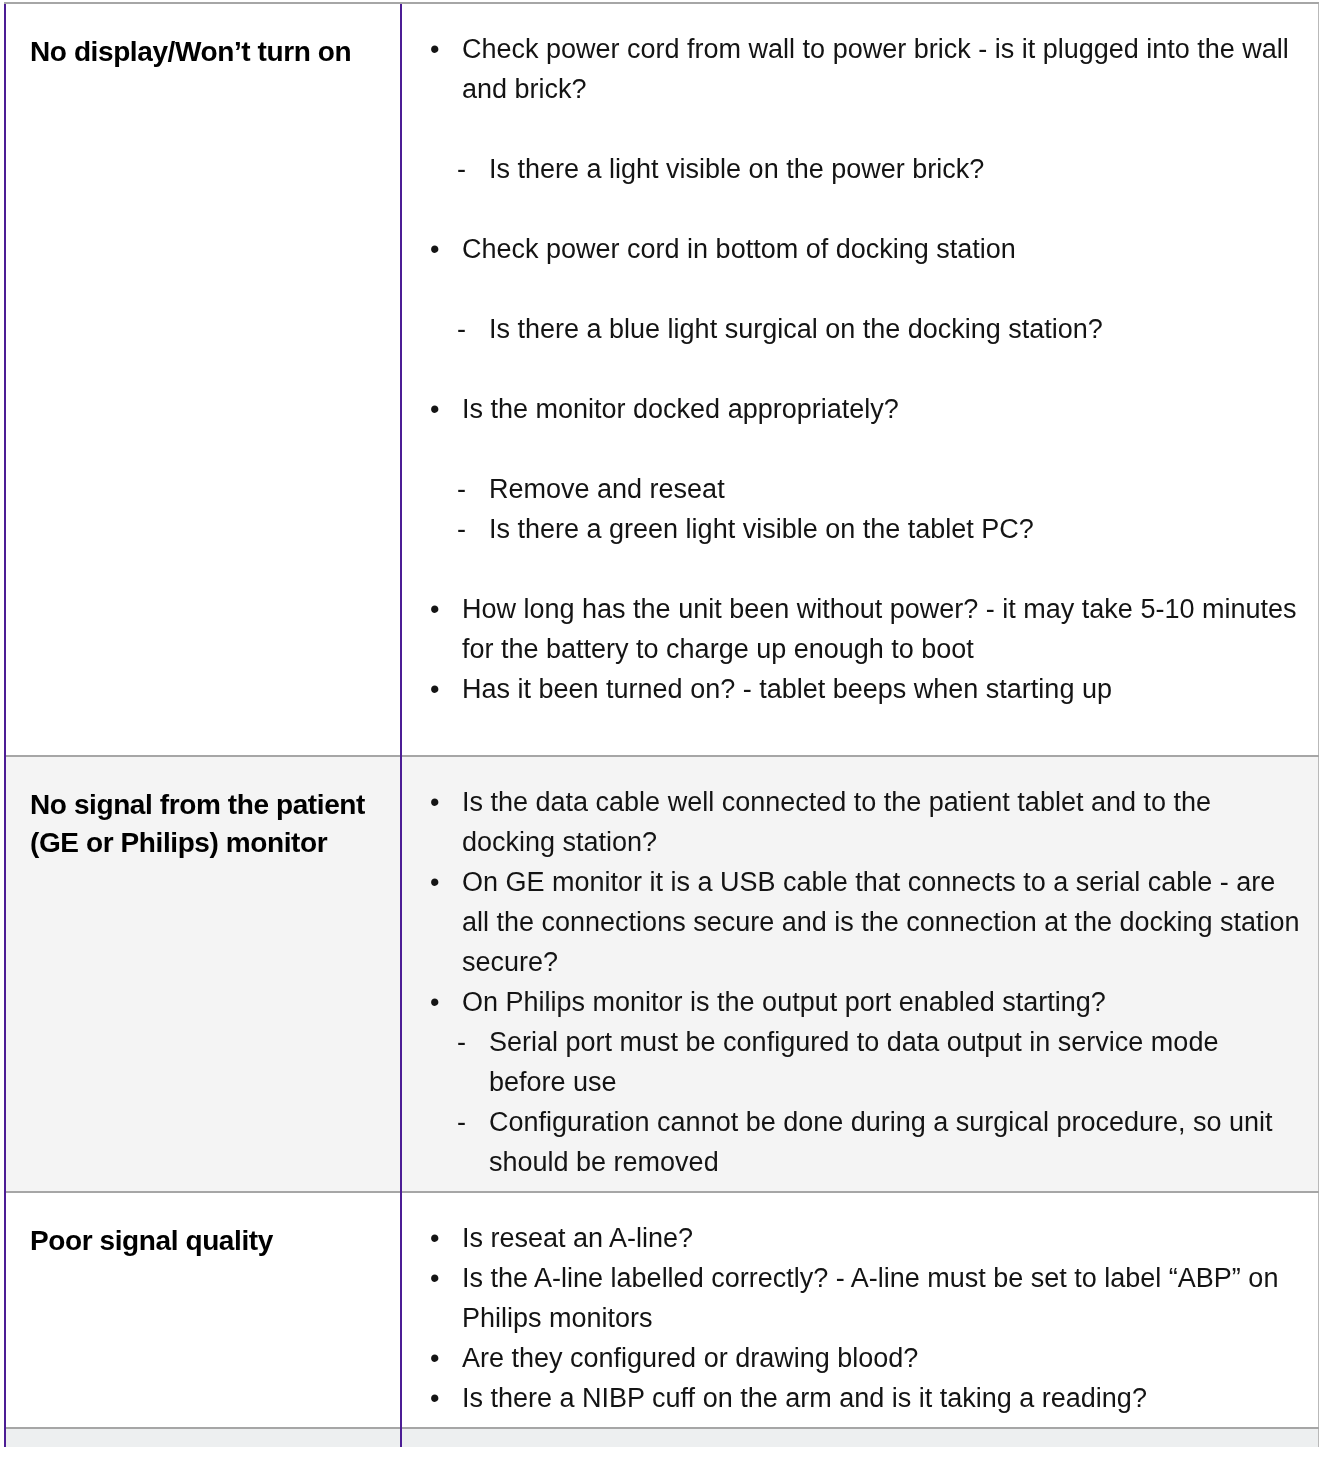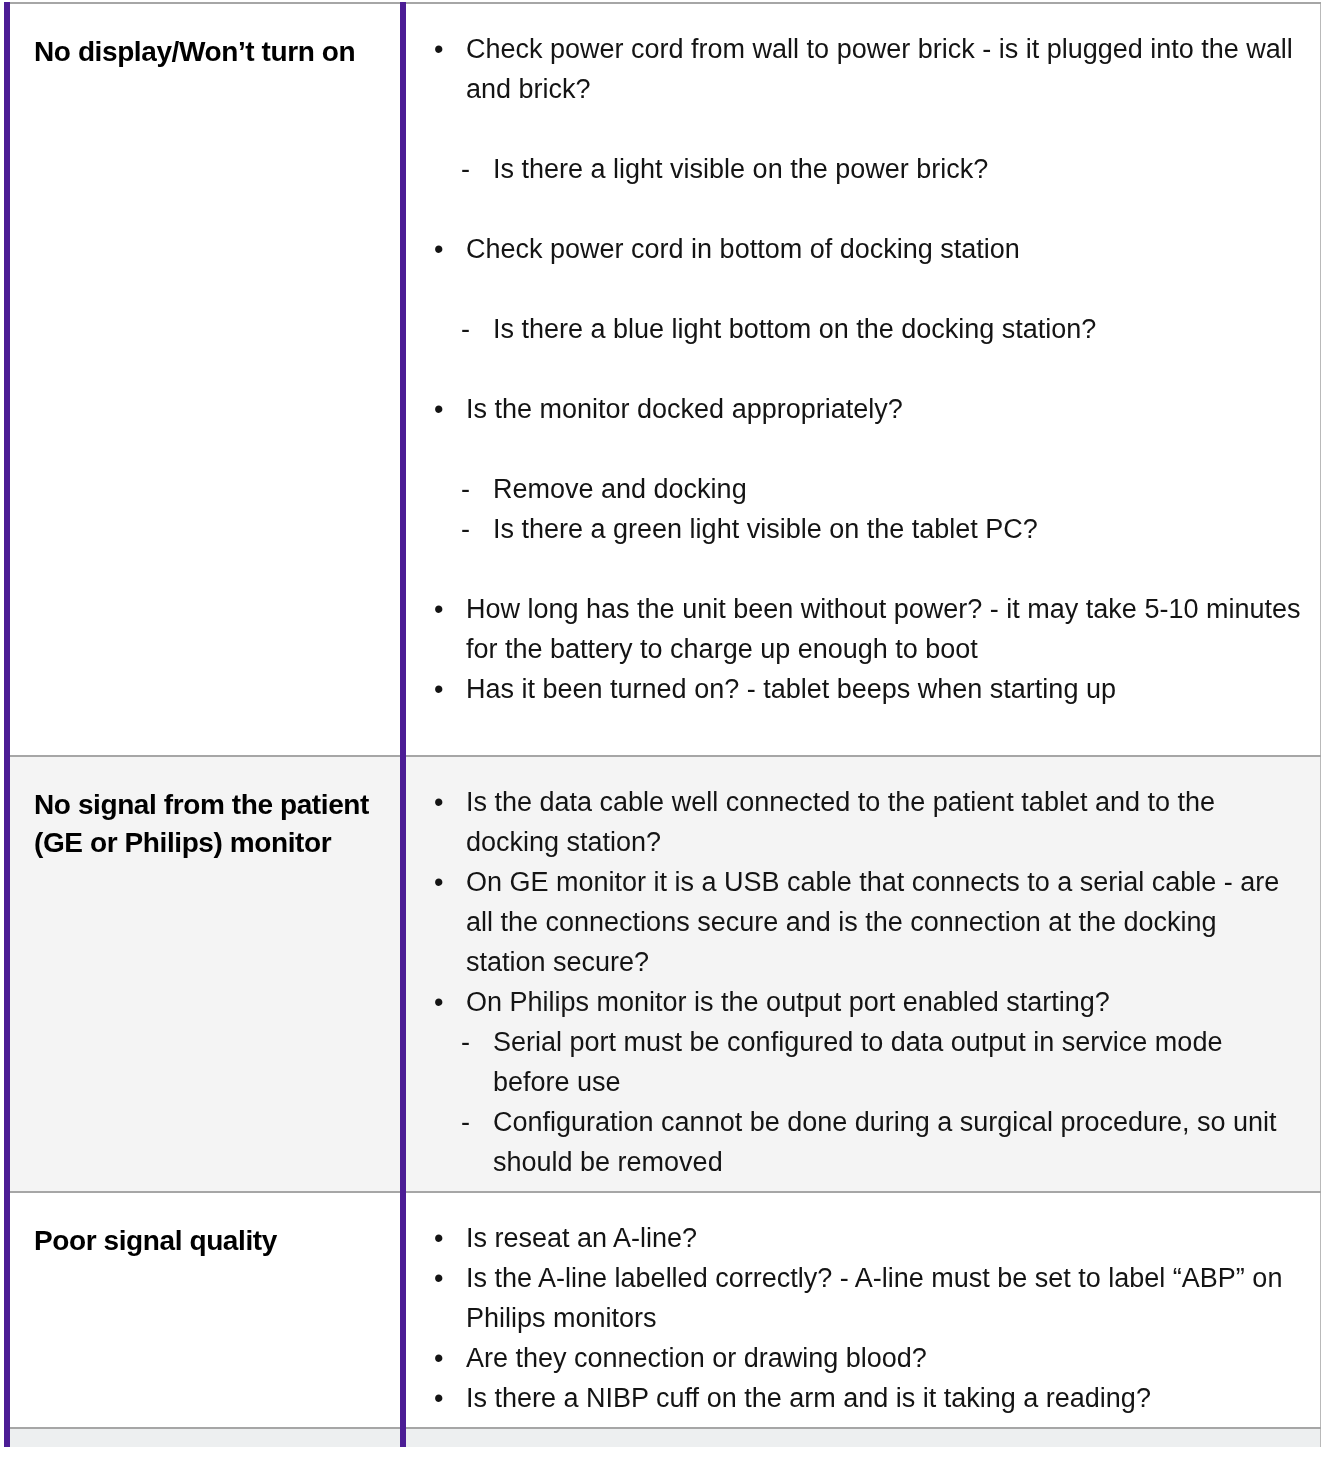--- a/index.html
+++ b/index.html
@@ -19,21 +19,21 @@
     top: 2px;
     width: 1313px;
     border-collapse: collapse;
     table-layout: fixed;
   }
   col.c1 { width: 396px; }
   col.c2 { width: 917px; }
   td {
     vertical-align: top;
     padding: 9px;
-    border-left: 6px solid #4c1d95;
+    border-left: 2px solid #4c1d95;
     border-right: 1px solid #b9b9b9;
     border-top: 2px solid #a6a6a6;
     background: #ffffff;
   }
   tr.row-1 { height: 753px; }
   tr.row-2 { height: 428px; }
   tr.row-3 { height: 224px; }
   tr.row-stub { height: 10px; }
   tr.alt td { background: #f4f4f4; }
   tr.row-stub td { background: #edeff0; }
@@ -78,23 +78,23 @@
 
     <tr class="row-1">
       <td>
         <div class="issue">No display/Won’t turn on</div>
       </td>
       <td>
         <ul class="steps">
           <li class="lv1"><span class="marker">•</span><span>Check power cord from wall to power brick - is it plugged into the wall and brick?</span></li>
           <li class="lv2 gap"><span class="marker">-</span><span>Is there a light visible on the power brick?</span></li>
           <li class="lv1 gap"><span class="marker">•</span><span>Check power cord in bottom of docking station</span></li>
-          <li class="lv2 gap"><span class="marker">-</span><span>Is there a blue light bottom on the docking station?</span></li>
+          <li class="lv2 gap"><span class="marker">-</span><span>Is there a blue light surgical on the docking station?</span></li>
           <li class="lv1 gap"><span class="marker">•</span><span>Is the monitor docked appropriately?</span></li>
-          <li class="lv2 gap"><span class="marker">-</span><span>Remove and docking</span></li>
+          <li class="lv2 gap"><span class="marker">-</span><span>Remove and reseat</span></li>
           <li class="lv2"><span class="marker">-</span><span>Is there a green light visible on the tablet PC?</span></li>
           <li class="lv1 gap"><span class="marker">•</span><span>How long has the unit been without power? - it may take 5-10 minutes for the battery to charge up enough to boot</span></li>
           <li class="lv1"><span class="marker">•</span><span>Has it been turned on?  - tablet beeps when starting up</span></li>
         </ul>
       </td>
     </tr>
 
     <tr class="row-2 alt">
       <td>
         <div class="issue">No signal from the patient (GE or Philips) monitor</div>
@@ -111,21 +111,21 @@
     </tr>
 
     <tr class="row-3">
       <td>
         <div class="issue">Poor signal quality</div>
       </td>
       <td>
         <ul class="steps">
           <li class="lv1"><span class="marker">•</span><span>Is reseat an A-line?</span></li>
           <li class="lv1"><span class="marker">•</span><span>Is the A-line labelled correctly? - A-line must be set to label “ABP” on Philips monitors</span></li>
-          <li class="lv1"><span class="marker">•</span><span>Are they connection or drawing blood?</span></li>
+          <li class="lv1"><span class="marker">•</span><span>Are they configured or drawing blood?</span></li>
           <li class="lv1"><span class="marker">•</span><span>Is there a NIBP cuff on the arm and is it taking a reading?</span></li>
         </ul>
       </td>
     </tr>
 
     <tr class="row-stub">
       <td></td>
       <td></td>
     </tr>
 

